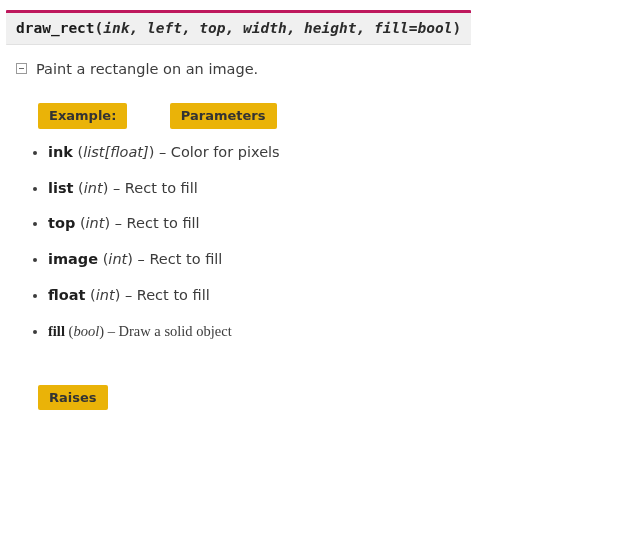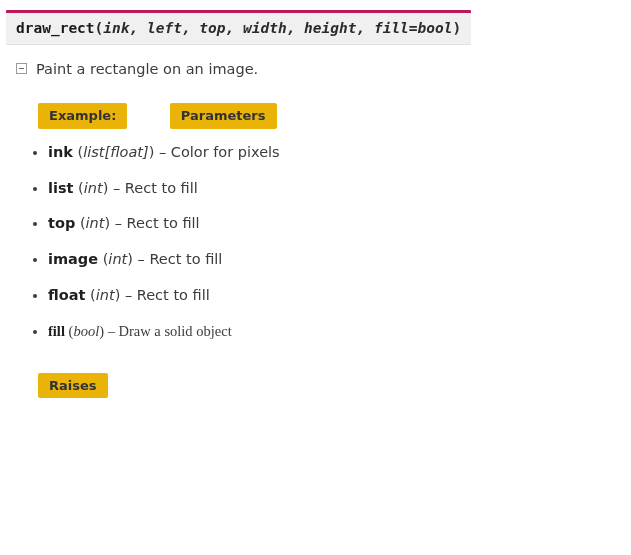--- a/index.html
+++ b/index.html
@@ -92,21 +92,21 @@
     font-weight: bold;
     font-size: 13px;
     padding: 5px 11px 5px 11px;
     margin-left: 38px;
     border-radius: 2px;
     line-height: 1.2;
   }
   .chip.example { margin-top: 24px; }
   .chip.parameters { }
   .chip.returntype { margin-top: 20px; }
-  .chip.raises { margin-top: 24px; }
+  .chip.raises { margin-top: 36px; }
 
   .code-line {
     margin: 14px 0 0 58px;
     font-size: 14.5px;
     color: #3c3c3c;
     line-height: 1.4;
   }
 
   ul.params {
     list-style: disc;

